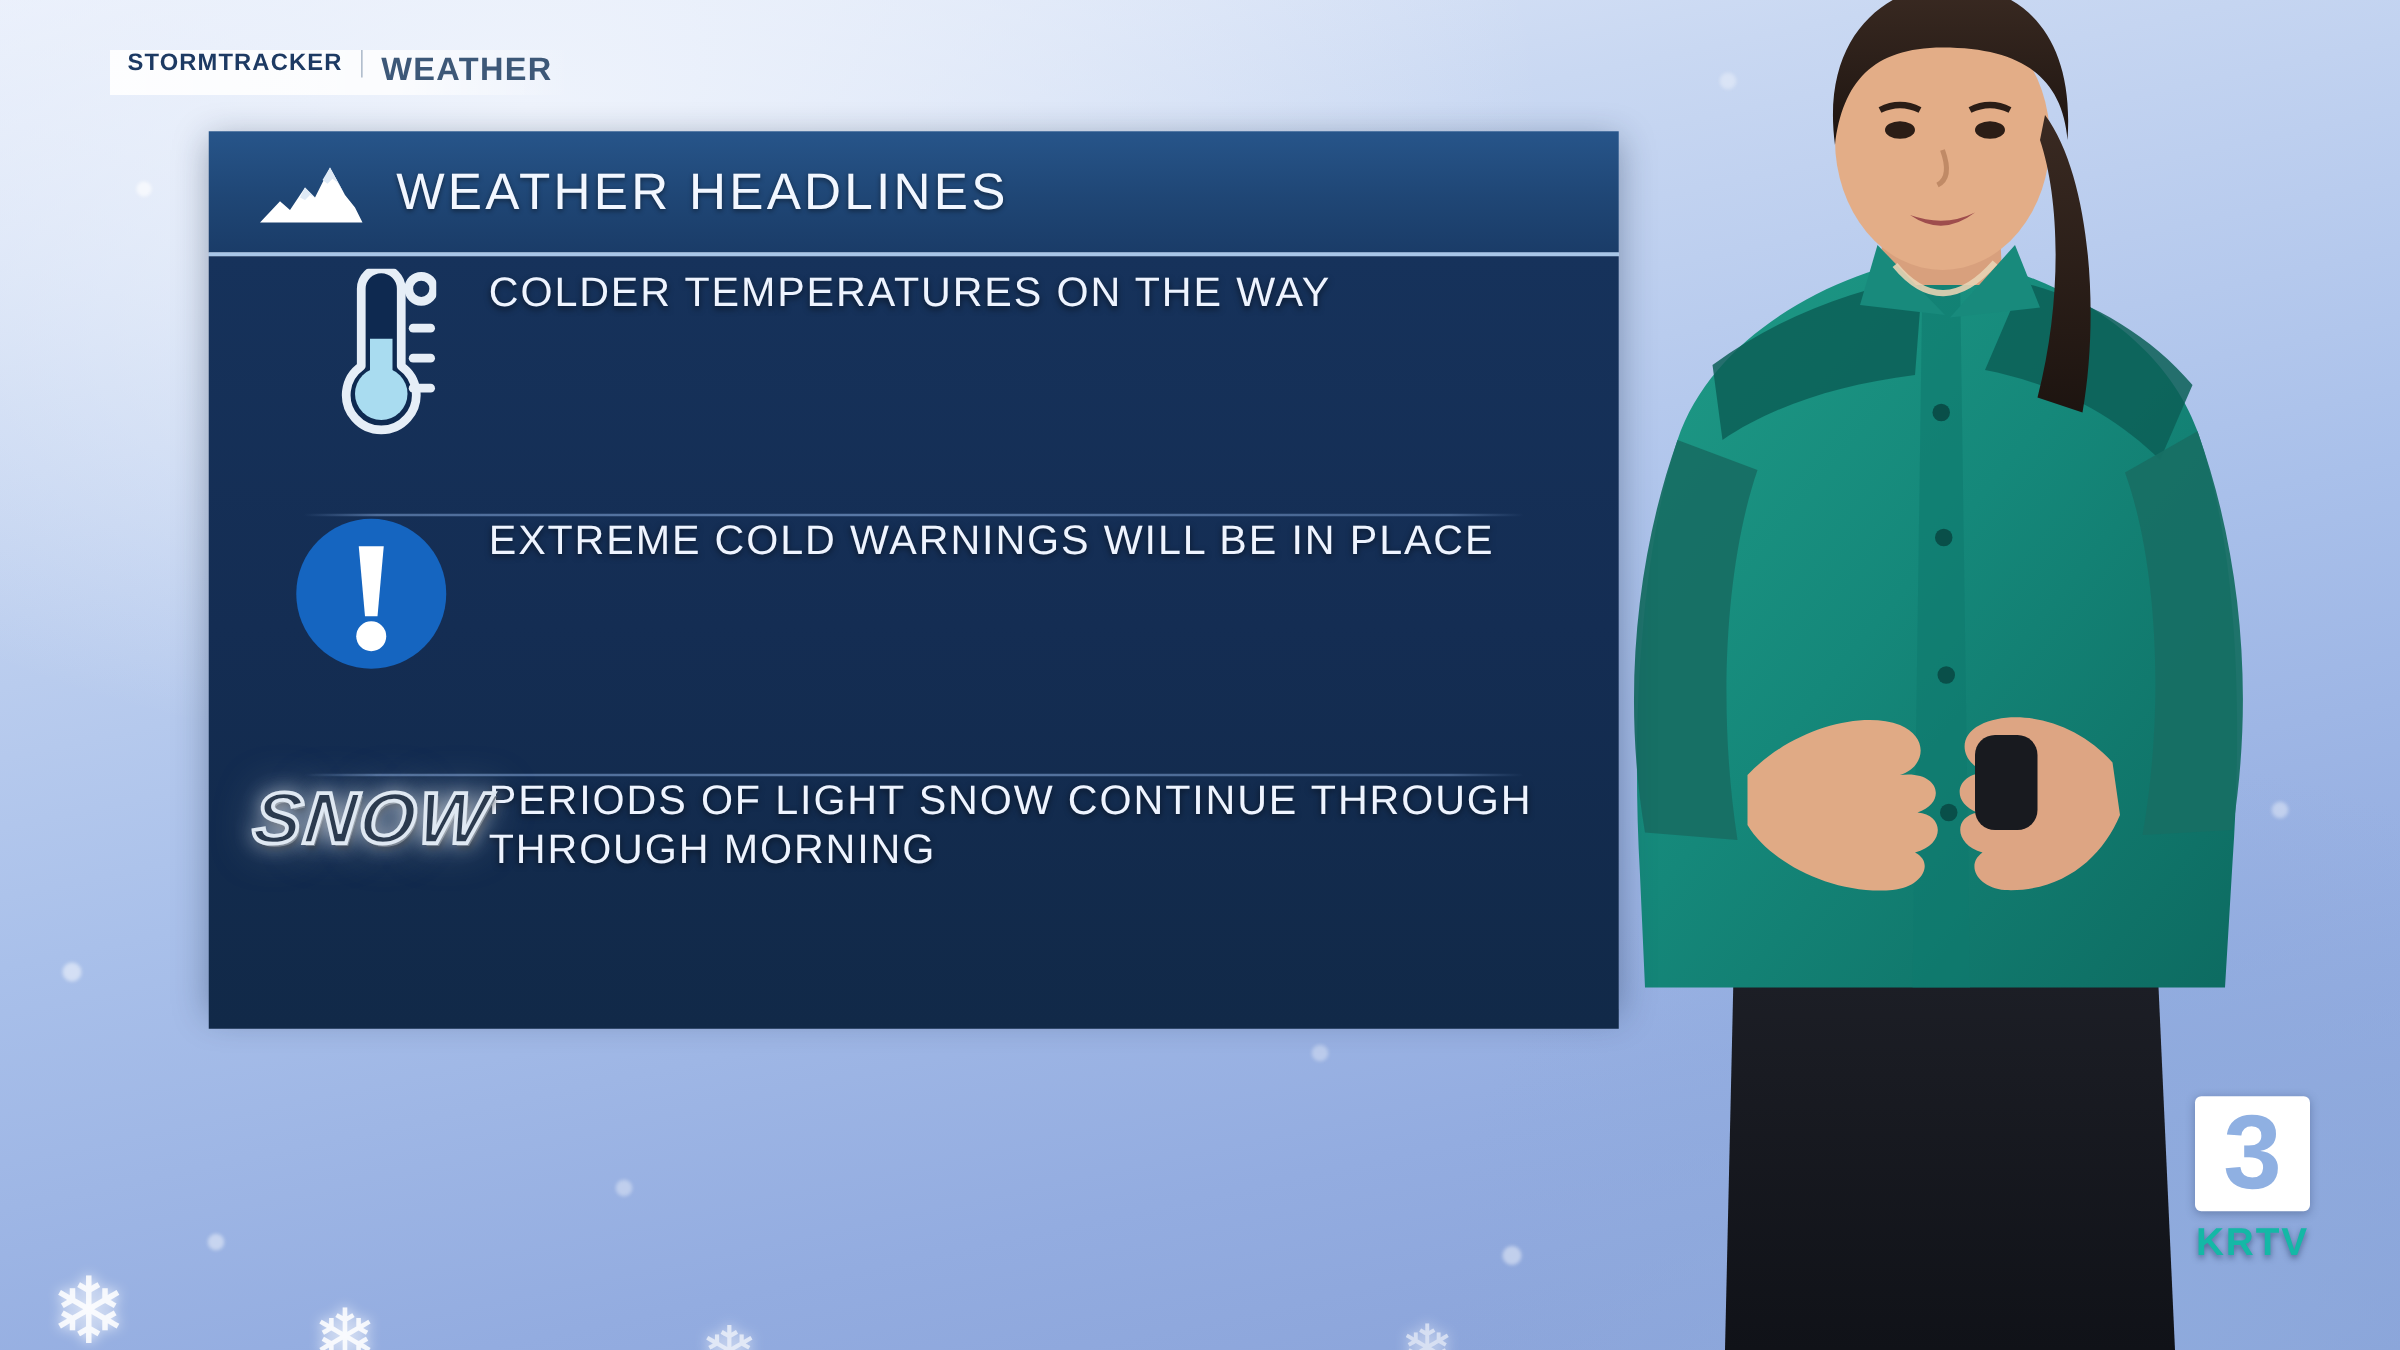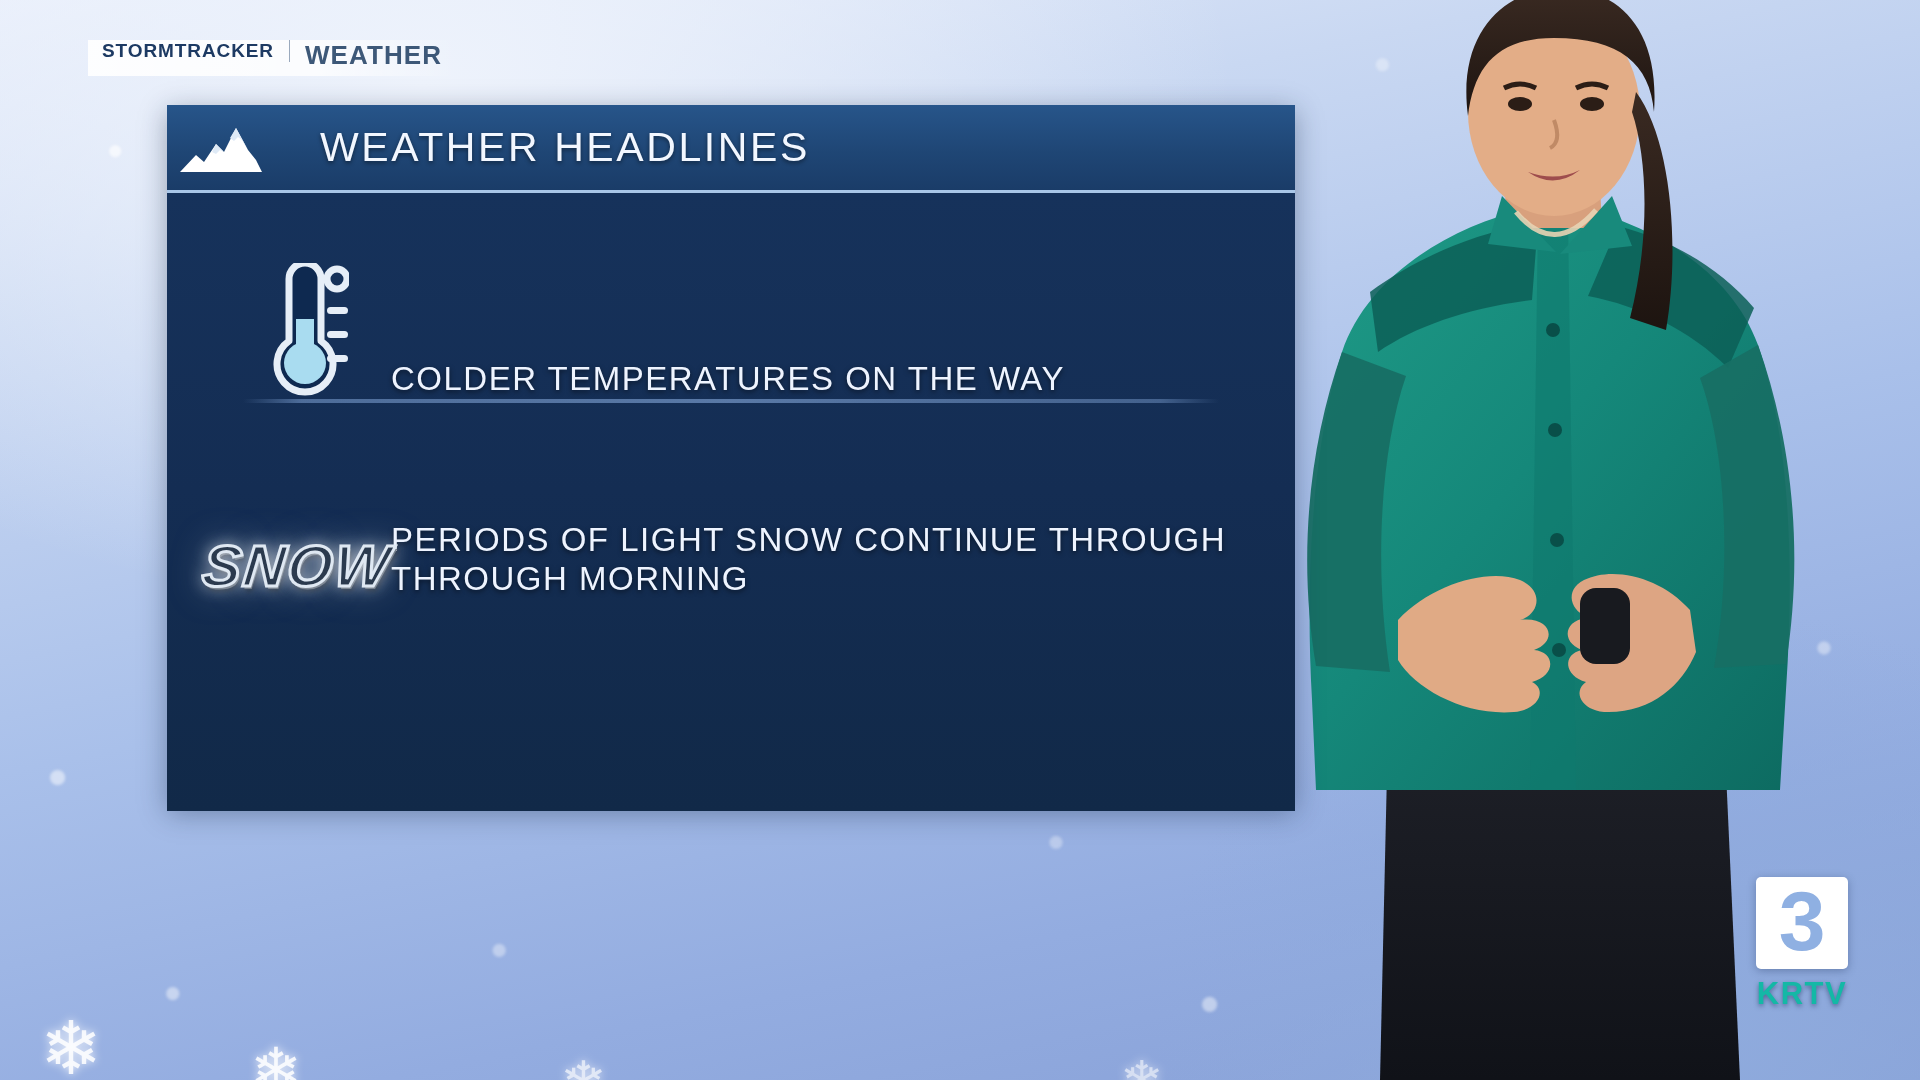--- a/index.html
+++ b/index.html
@@ -77,45 +77,44 @@
   }
 
   
   .panel {
     position:absolute; left:167px; top:105px;
     width:1128px; height:702px;
     box-shadow:0 6px 26px rgba(18,36,66,.38);
   }
 
   .panel-head {
-    height:88px;
+    height:100px;
     background:linear-gradient(180deg, #27558a 0%, #1f4675 55%, #1a3c68 100%);
     border-bottom:3px solid #a8c6e8;
     display:flex; align-items:center;
-    padding-left:8px;
-    gap:31px;
+    padding-left:36px;
   }
   .mtn-icon { width:92px; display:flex; justify-content:center; }
   .panel-head .title {
     margin-left:22px;
     font-size:41px; font-weight:400;
     letter-spacing:2.6px;
     color:#f2f7ff;
     text-shadow:0 2px 4px rgba(0,0,0,.45);
   }
 
   .panel-body {
     height:618px;
     background:linear-gradient(180deg, #16325b 0%, #142d53 48%, #112948 100%);
     padding:10px 0 0 0;
     display:flex; flex-direction:column;
   }
 
   .hl-row {
-    display:flex; align-items:flex-end;
+    display:flex; align-items:flex-start;
     padding:0 44px 0 36px;
     position:relative;
   }
   .hl-row .icon-cell {
     width:188px; flex:0 0 188px;
     display:flex; align-items:center; justify-content:center;
   }
   .hl-row .hl-text {
     font-size:33px; font-weight:400;
     letter-spacing:1.5px;
@@ -290,20 +289,30 @@
             <rect x="82" y="44" width="21" height="7" rx="3.5" fill="#e6eef7"></rect>
             <rect x="82" y="68" width="21" height="7" rx="3.5" fill="#e6eef7"></rect>
             <rect x="82" y="92" width="21" height="7" rx="3.5" fill="#e6eef7"></rect>
           </svg>
         </div>
         <div class="hl-text">COLDER TEMPERATURES ON THE WAY</div>
       </div>
 
       <div class="hl-divider"></div>
 
+      <div class="hl-row row-2">
+        <div class="icon-cell">
+          <svg width="124" height="124" viewBox="0 0 124 124">
+            <circle cx="62" cy="62" r="60" fill="#1565c0"></circle>
+            <path d="M52 24 h20 l-5 56 h-10 Z" fill="#ffffff"></path>
+            <circle cx="62" cy="96" r="12" fill="#ffffff"></circle>
+          </svg>
+        </div>
+        <div class="hl-text">EXTREME COLD WARNINGS WILL BE IN PLACE</div>
+      </div>
 
       <div class="hl-divider"></div>
 
       <div class="hl-row row-3">
         <div class="icon-cell">
           <span class="snow-art">SNOW</span>
         </div>
         <div class="hl-text">PERIODS OF LIGHT SNOW CONTINUE THROUGH THROUGH MORNING</div>
       </div>
 

